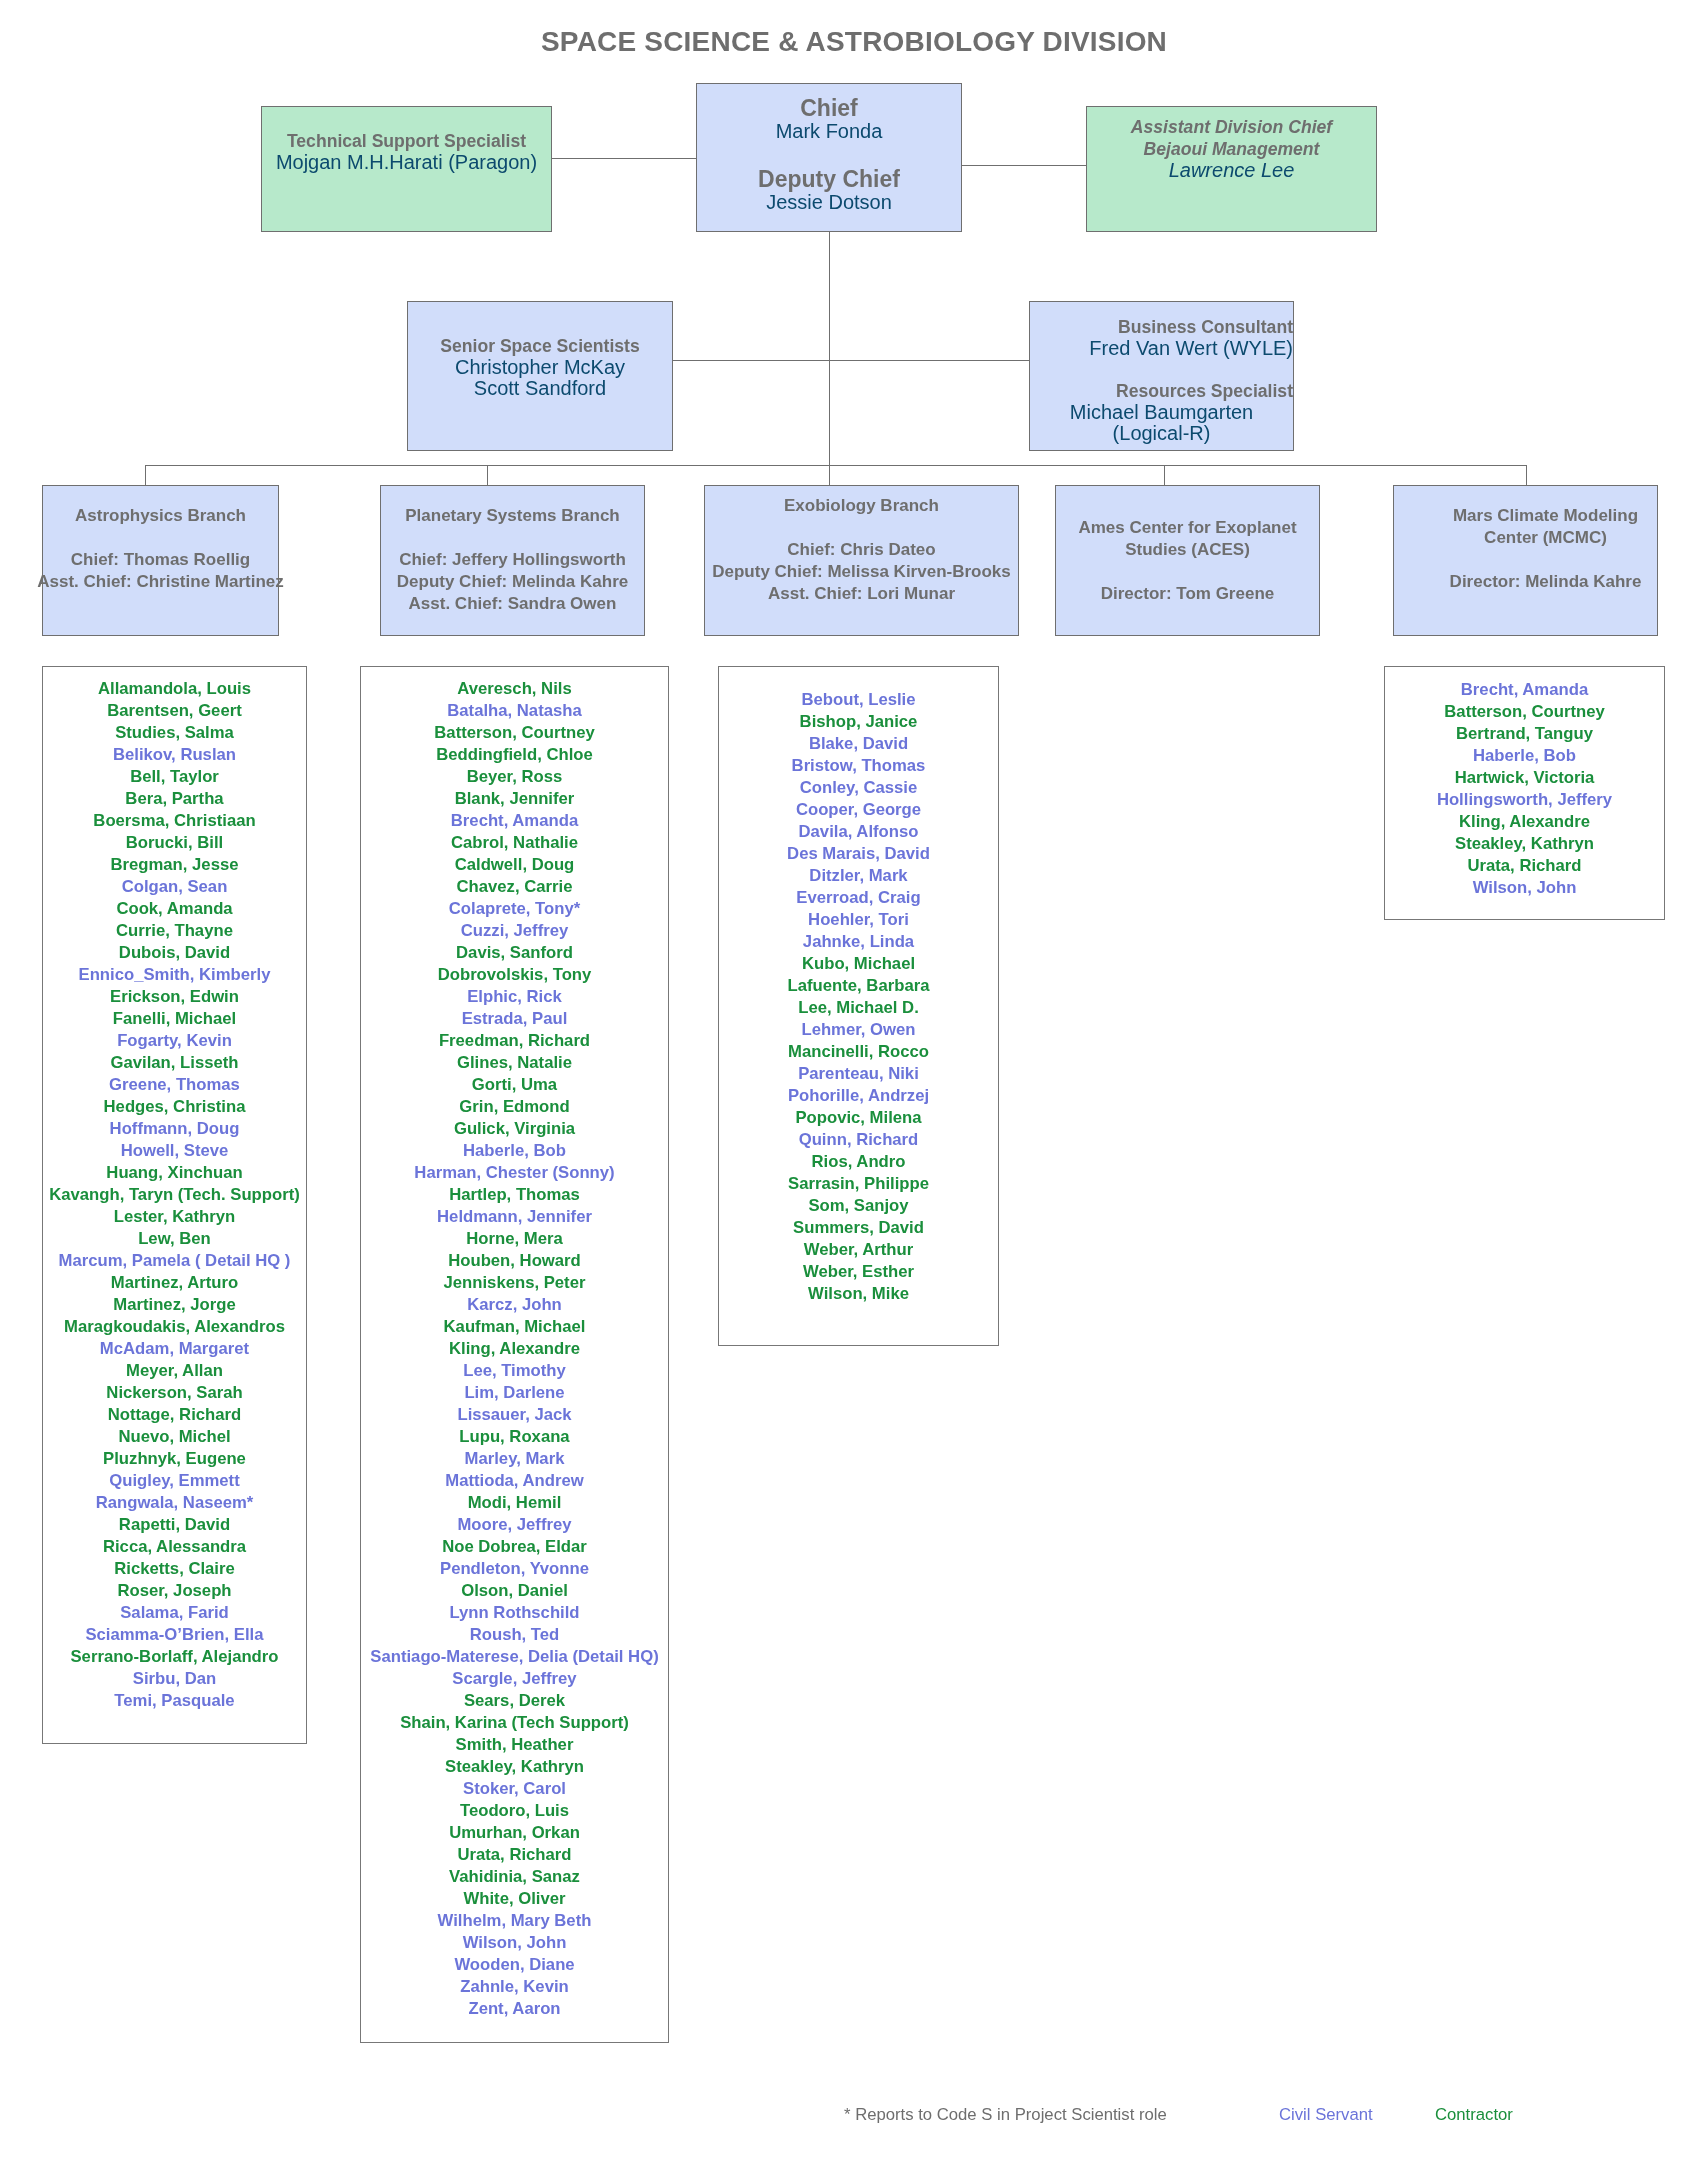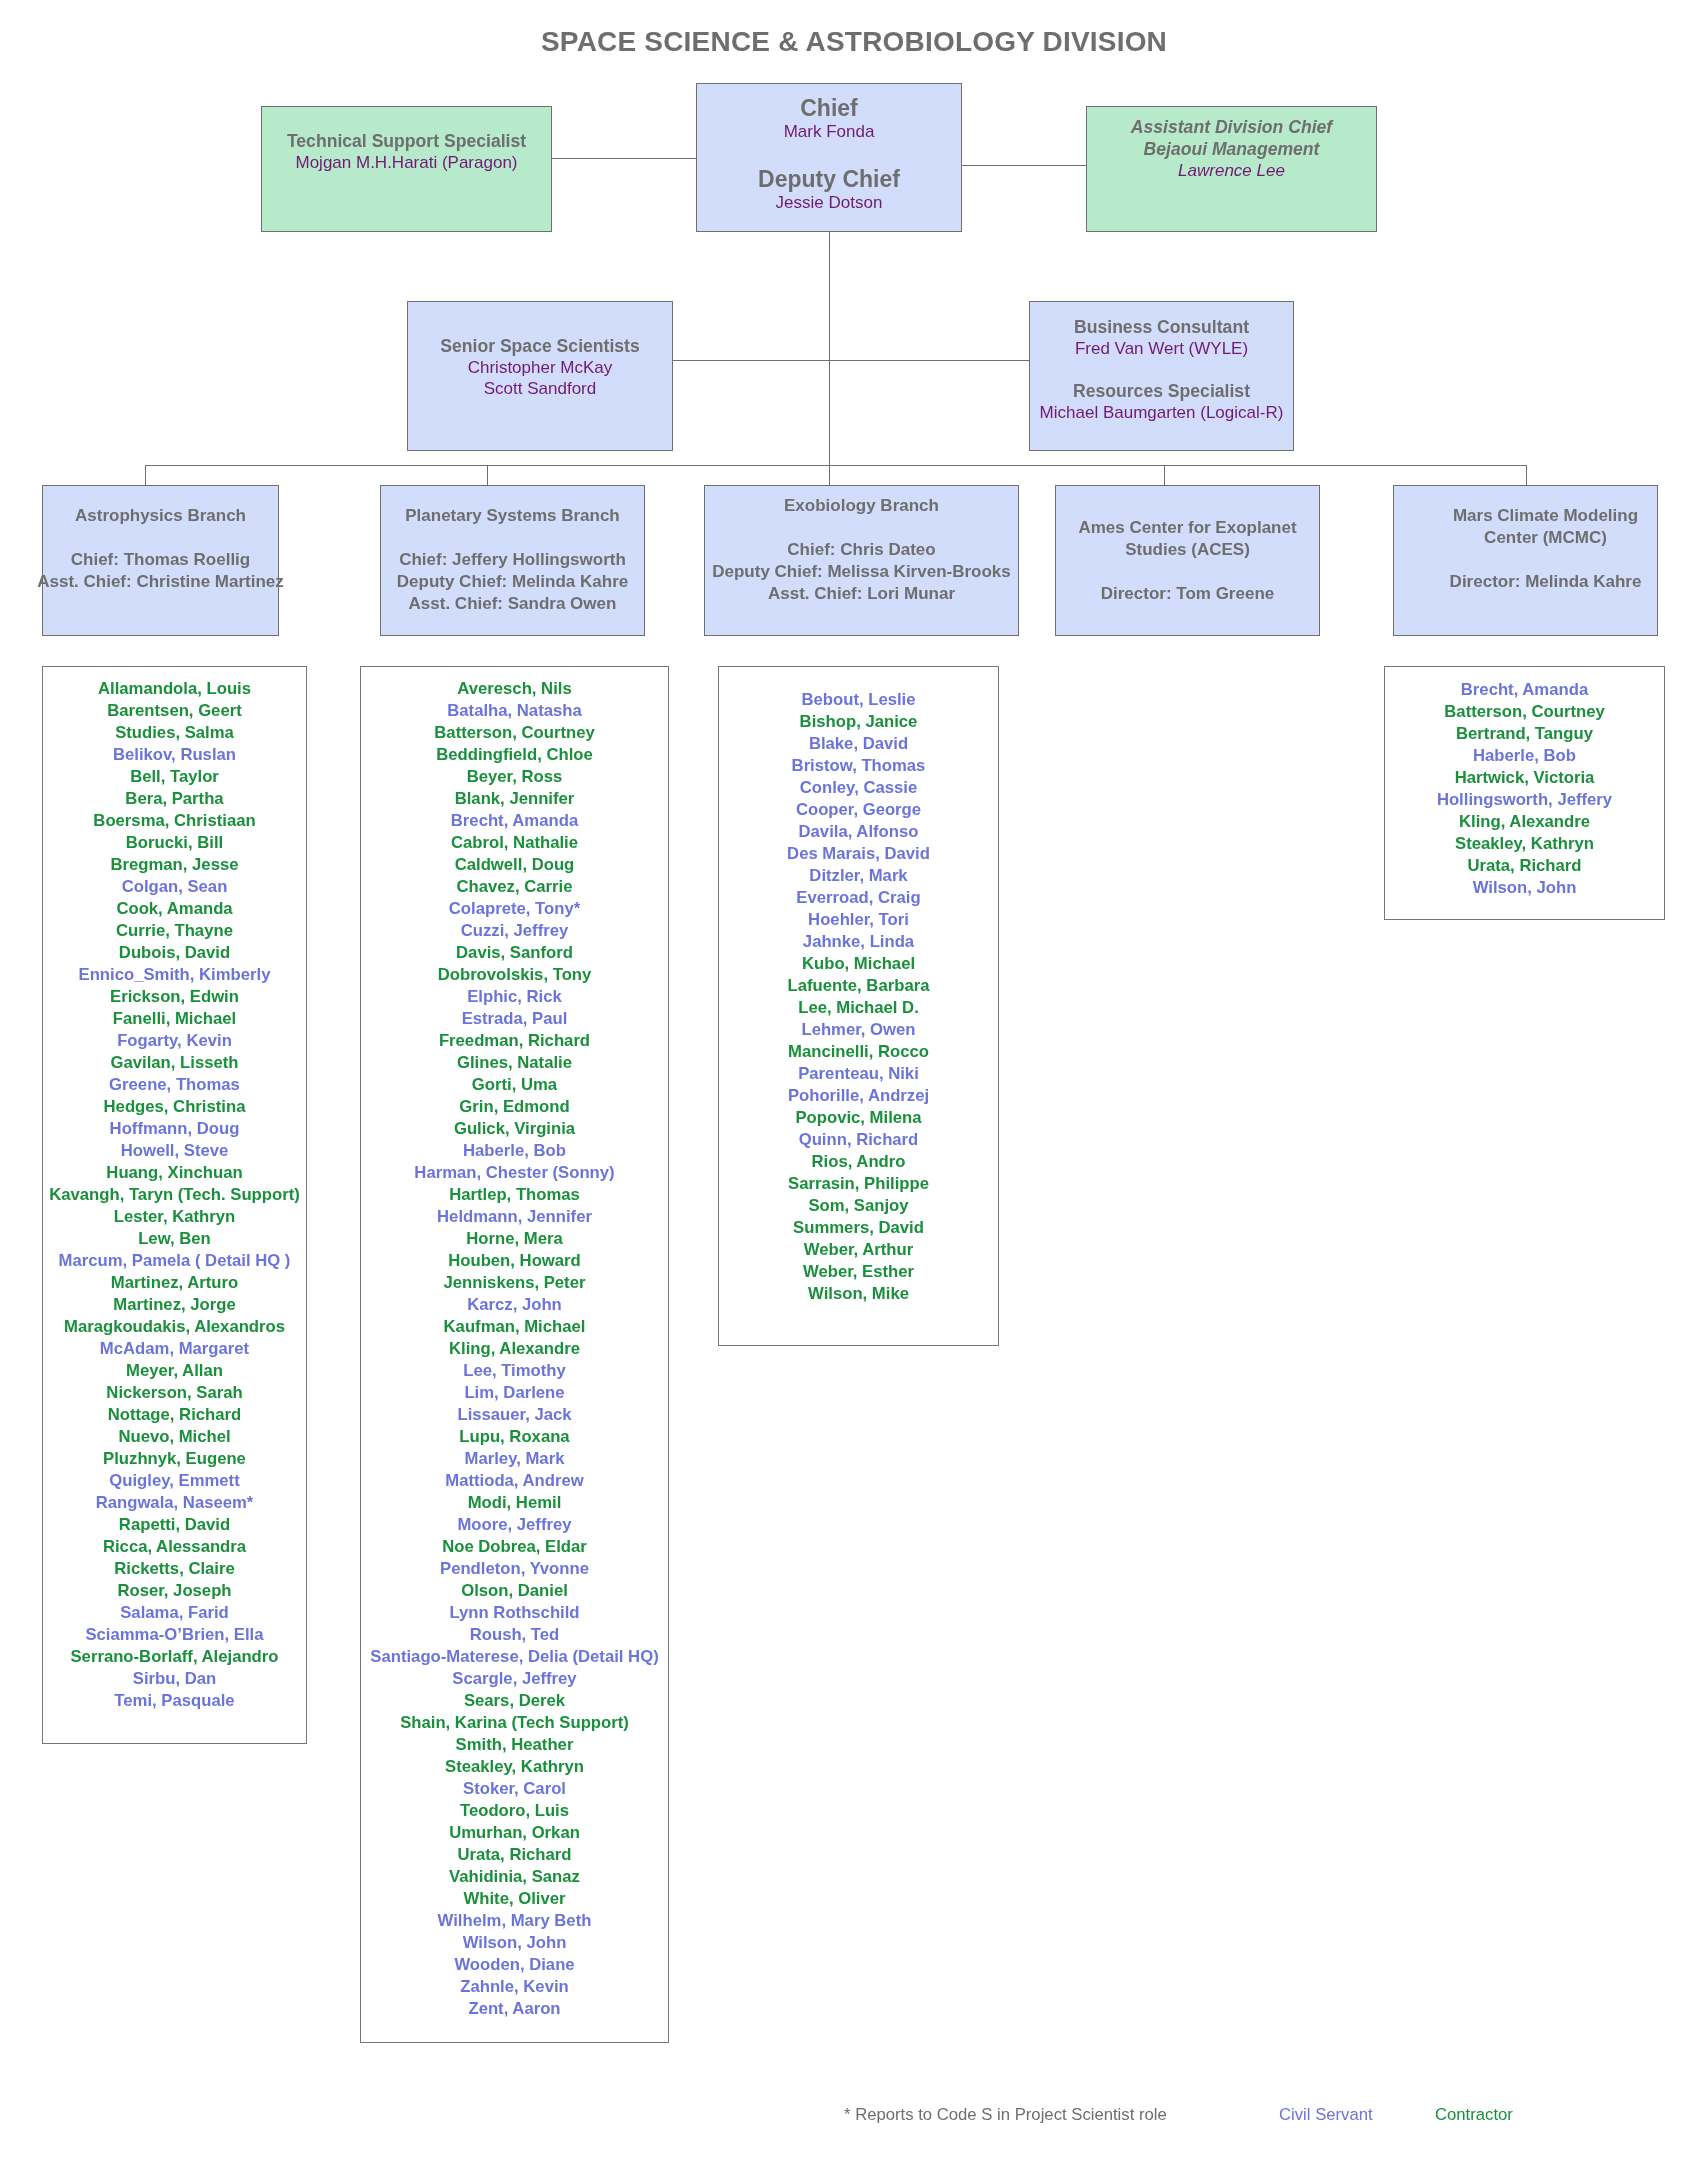--- a/index.html
+++ b/index.html
@@ -11,21 +11,21 @@
     font-size: 28px; font-weight: bold; color: #6e6e6e; letter-spacing: 0.2px;
   }
   .box {
     position: absolute; border: 1.3px solid #6f6f6f; text-align: center;
     display: flex; flex-direction: column; align-items: center;
   }
   .box.blue { background: #d1ddfa; }
   .box.green { background: #b7e9cb; }
   .box .role { font-weight: bold; font-size: 17.6px; color: #6e6e6e; line-height: 22px; }
   .box .role.big { font-size: 23px; line-height: 26px; }
-  .box .person { font-size: 17px; color: #701a75; line-height: 21px; }
+  .box .person { font-size: 20px; color: #0c4a6e; line-height: 21px; }
   .box .gap { height: 22px; }
   .branch .line { font-weight: bold; font-size: 17px; color: #6e6e6e; line-height: 22px; white-space: nowrap; }
   .hline { position: absolute; height: 1.3px; background: #6f6f6f; }
   .vline { position: absolute; width: 1.3px; background: #6f6f6f; }
   .list {
     position: absolute; border: 1.3px solid #777; background: #fff; text-align: center;
   }
   .list .item { font-weight: bold; font-size: 16.7px; line-height: 22px; white-space: nowrap; }
   .cs { color: #6b74d9; }
   .ct { color: #1a8f3c; }
@@ -64,21 +64,21 @@
   <div class="role">Bejaoui Management</div>
   <div class="person">Lawrence Lee</div>
 </div>
 
 <div class="box blue" style="left:407px; top:301px; width:266px; height:150px; padding-top:33px;">
   <div class="role">Senior Space Scientists</div>
   <div class="person">Christopher McKay</div>
   <div class="person">Scott Sandford</div>
 </div>
 
-<div class="box blue" style="left:1029px; top:301px; width:265px; height:150px; padding-top:14px;">
+<div class="box blue" style="left:1029px; top:301px; width:265px; height:150px; padding-top:14px;align-items:flex-end;">
   <div class="role">Business Consultant</div>
   <div class="person">Fred Van Wert (WYLE)</div>
   <div style="height:21px"></div>
   <div class="role">Resources Specialist</div>
   <div class="person">Michael Baumgarten (Logical-R)</div>
 </div>
 
 <div class="box blue branch" style="left:42px; top:485px; width:237px; height:151px; padding-top:19.3px;">
   <div class="line">Astrophysics Branch</div>
   <div class="gap"></div>

